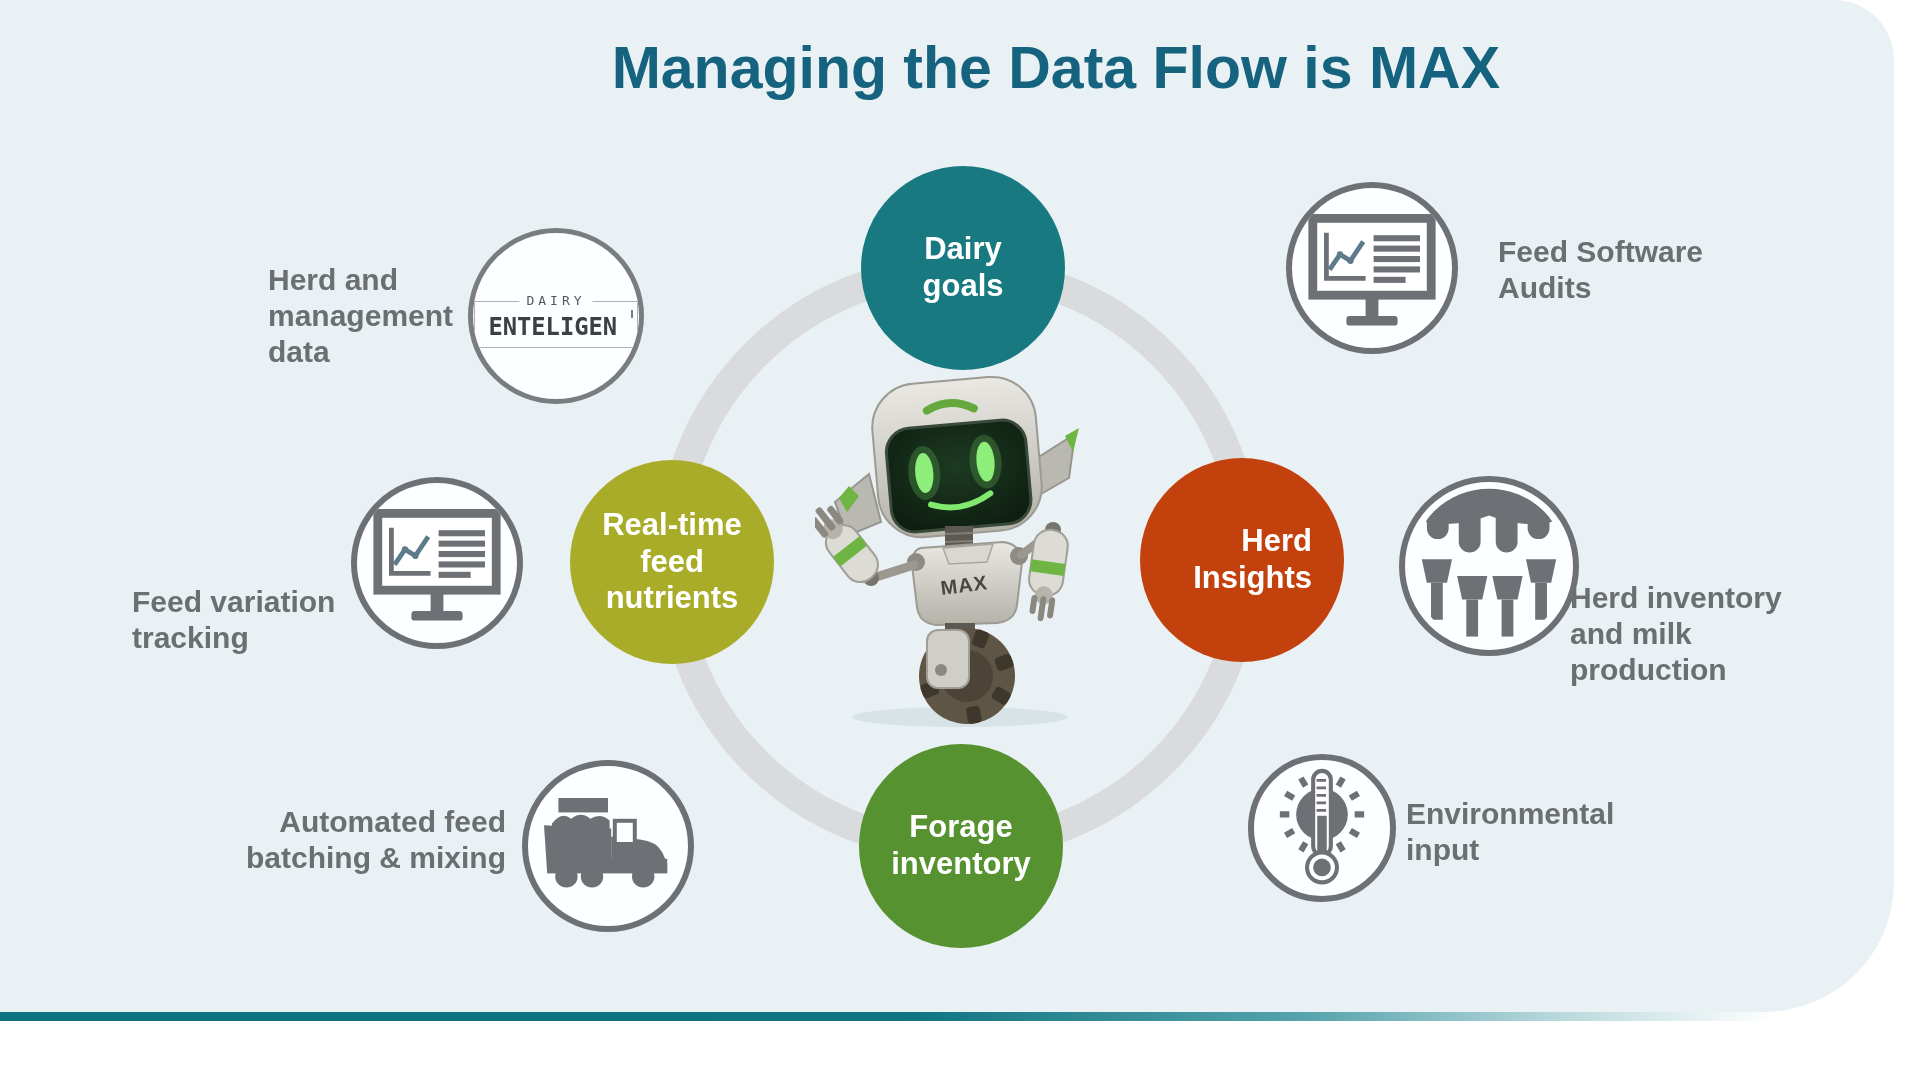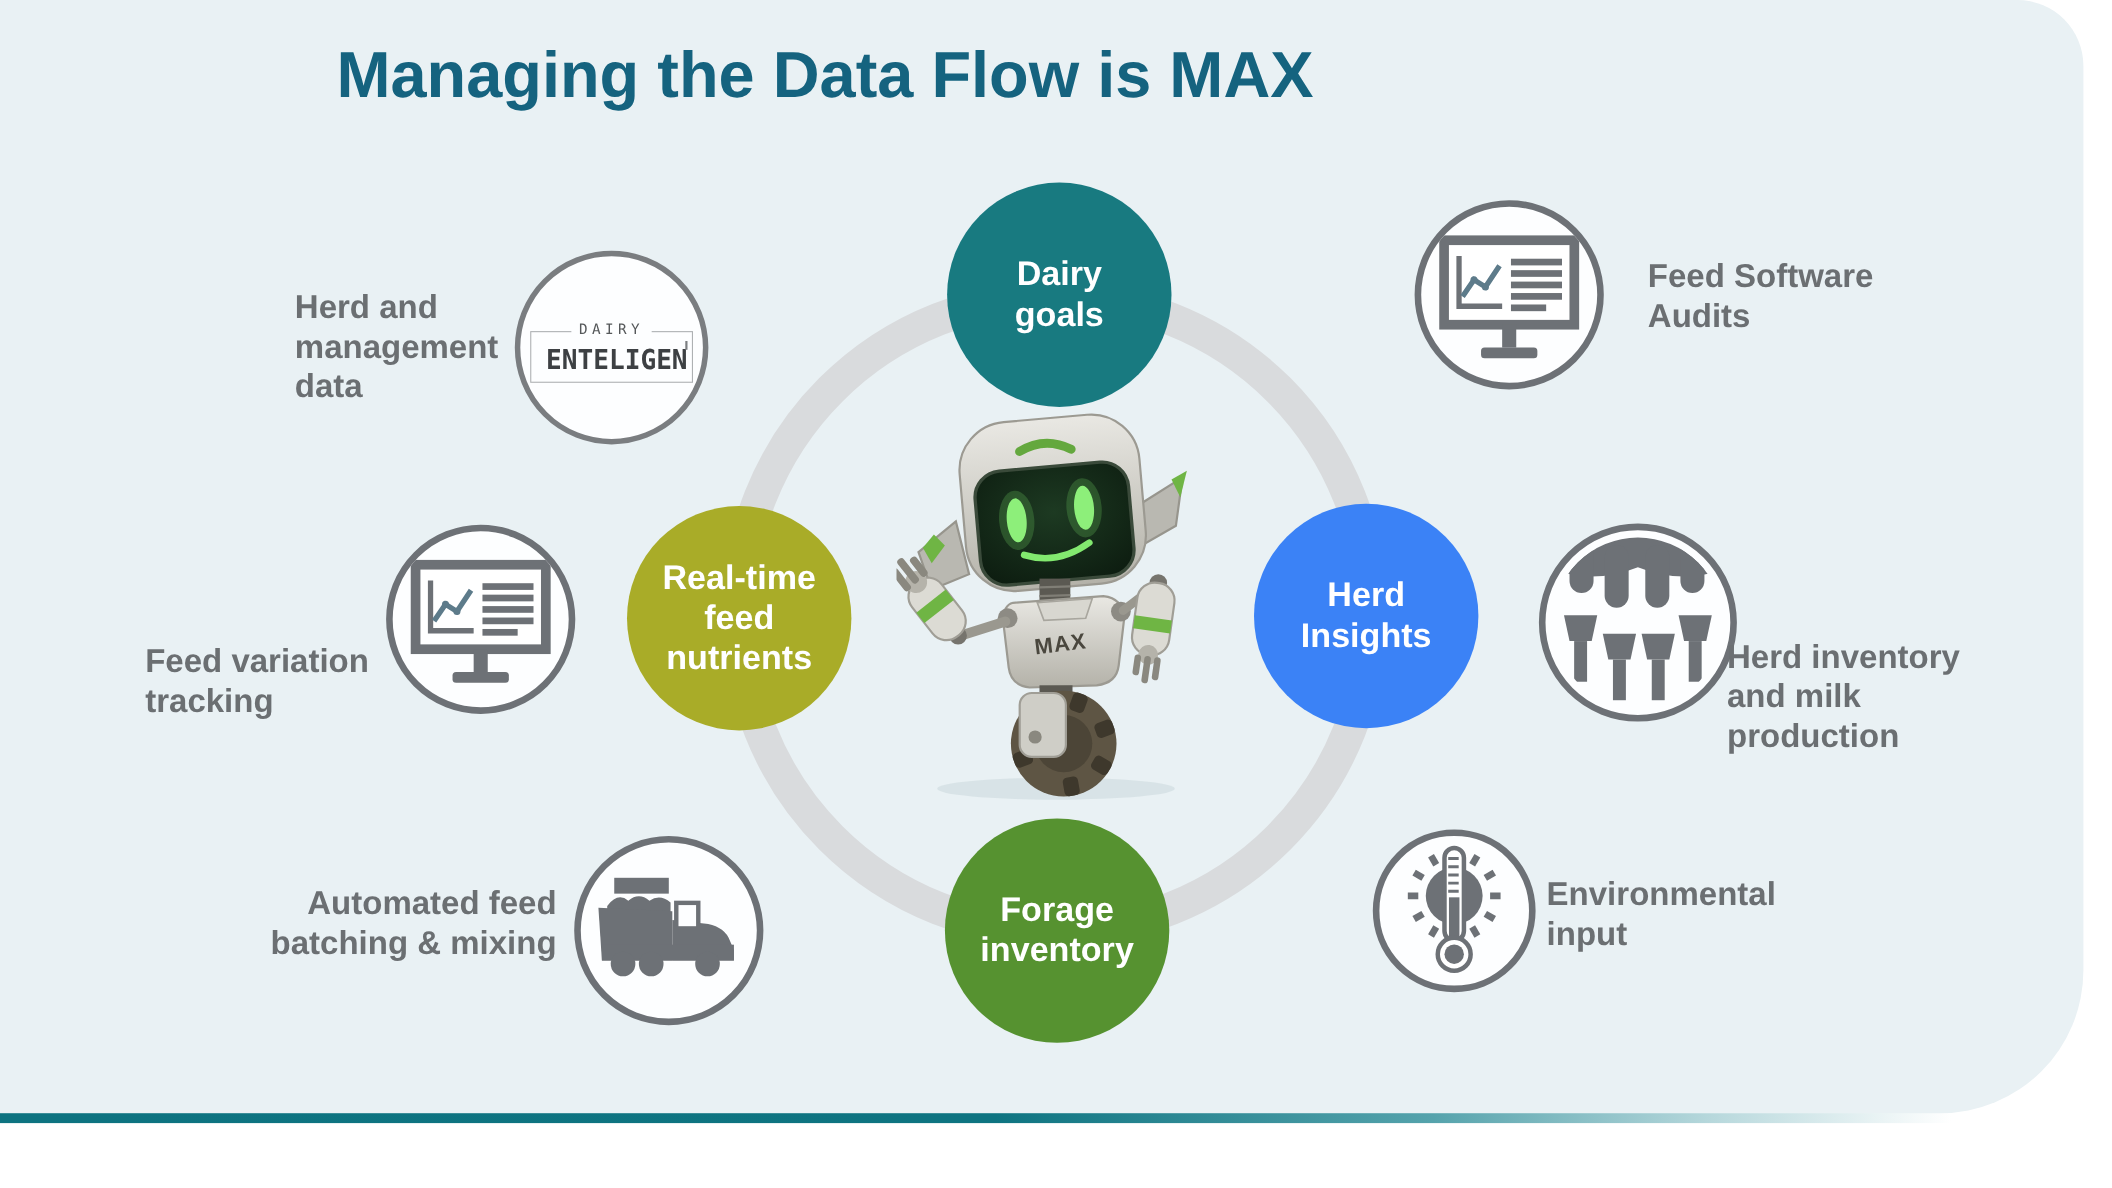--- a/index.html
+++ b/index.html
@@ -2,34 +2,34 @@
 <html><head>
 <meta charset="utf-8">
 <style>
   html,body{margin:0;padding:0;background:#ffffff;}
   .slide{position:relative;width:1920px;height:1080px;background:#ffffff;overflow:hidden;
          font-family:"Liberation Sans", sans-serif;}
   .panel{position:absolute;left:0;top:0;width:1894px;height:1012px;background:#e9f1f4;
          border-radius:0 60px 130px 0;}
   .accent-bar{position:absolute;left:0;top:1012px;width:1810px;height:9px;
          background:linear-gradient(to right,#0d7380 0%,#0e7481 50%,#55a3ac 72%,#b7d8dc 86%,rgba(233,241,244,0) 98%);}
-  .title{position:absolute;top:34px;left:0;width:1500px;text-align:center;
+  .title{position:absolute;top:34px;left:0;width:1500px;text-align:right;
          font-size:59px;font-weight:bold;color:#15637f;}
   .ring-svg,.robot-svg{position:absolute;pointer-events:none;}
   .ring-svg{left:0;top:0;}
   .robot-svg{left:815px;top:372px;}
   .node{position:absolute;border-radius:50%;display:flex;align-items:center;justify-content:center;
         color:#ffffff;font-weight:bold;font-size:31px;line-height:1.18;text-align:center;}
   .node span{display:block;}
   .sat{position:absolute;border-radius:50%;background:#fdfeff;border:6px solid #6d7176;
        box-sizing:border-box;display:flex;align-items:center;justify-content:center;overflow:hidden;}
   .sat svg{width:100%;height:100%;}
   .lbl{position:absolute;color:#6b6f72;font-weight:bold;font-size:30px;line-height:1.2;}
   
-  .logo-box{position:relative;border:1px solid #aeb1b3;padding:10px 1px 6px 10px;margin-top:16px;}
+  .logo-box{position:relative;border:1px solid #aeb1b3;padding:10px 17px 6px 10px;margin-top:16px;}
   .logo-dairy{position:absolute;top:-9px;left:50%;transform:translateX(-50%);background:#fdfeff;
         padding:0 7px;font-family:"DejaVu Sans Mono",monospace;font-size:13px;letter-spacing:4px;
         color:#55585a;white-space:nowrap;}
   .logo-main{font-family:"DejaVu Sans Mono",monospace;font-weight:bold;font-size:25px;color:#3d4043;
         transform:scaleX(0.95);transform-origin:center;white-space:nowrap;}
   .logo-tm{position:absolute;right:4px;top:8px;width:2px;height:8px;background:#7b7e81;}
 </style>
 </head>
 <body>
 
@@ -119,21 +119,21 @@
     <rect x="112" y="258" width="42" height="58" rx="11" fill="#cfcec7" stroke="#a09e96" stroke-width="2"></rect>
     <circle cx="126" cy="298" r="6" fill="#8a887f"></circle>
   </svg>
 
   <div class="node" style="left: 861px; top: 166px; width: 204px; height: 204px; background-color: rgb(24, 122, 128);">
     <span style="width:122px;">Dairy goals</span>
   </div>
   <div class="node" style="left: 570px; top: 460px; width: 204px; height: 204px; background-color: rgb(169, 172, 40);">
     <span style="width:168px;">Real-time feed nutrients</span>
   </div>
-  <div class="node" style="left: 1140px; top: 458px; width: 204px; height: 204px; background-color: #3b82f6;">
+  <div class="node" style="left: 1140px; top: 458px; width: 204px; height: 204px; background-color: #c2410c; text-align: right;">
     <span style="width:140px;">Herd Insights</span>
   </div>
   <div class="node" style="left: 859px; top: 744px; width: 204px; height: 204px; background-color: rgb(86, 146, 48);">
     <span style="width:158px;">Forage inventory</span>
   </div>
 
   <div class="sat" style="left:468px;top:228px;width:176px;height:176px;border-width:5px;border-color:#7a7d80;">
     <div class="logo-box">
       <div class="logo-dairy">DAIRY</div>
       <div class="logo-main">ENTELIGEN</div>

